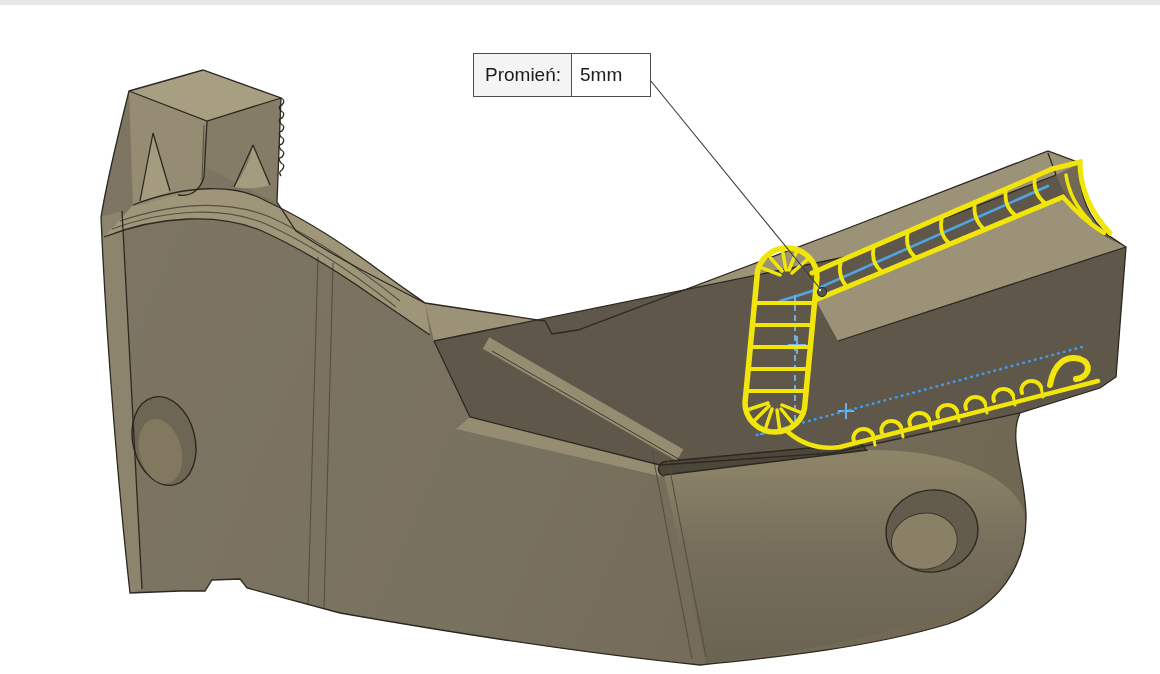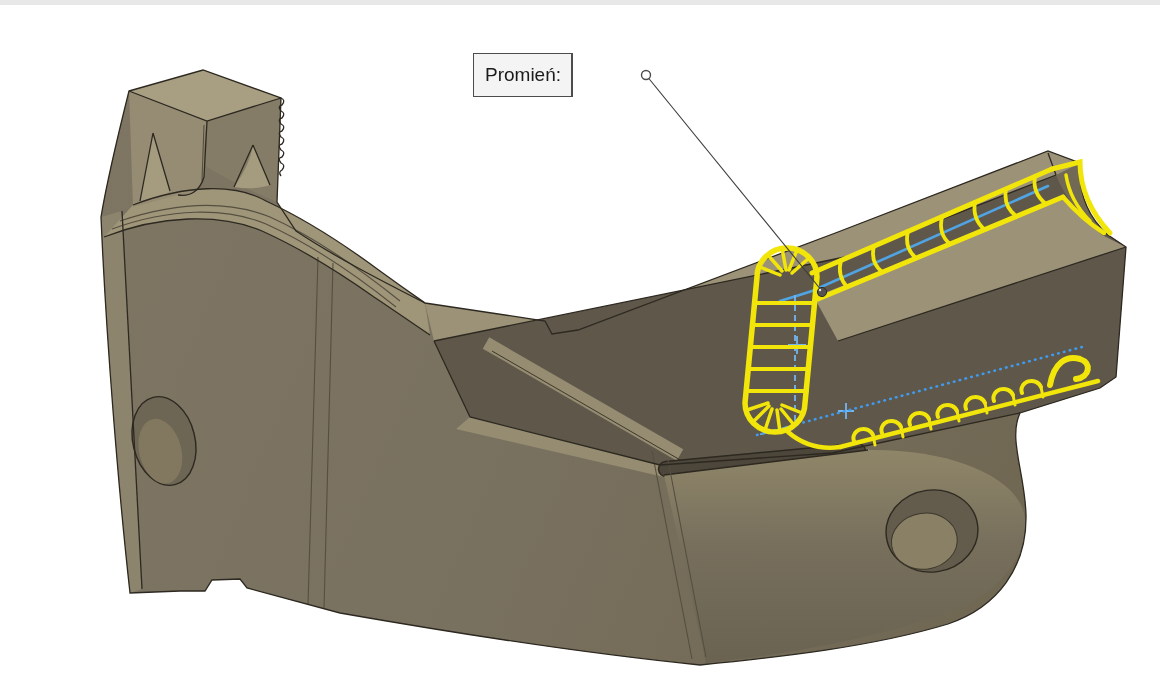--- a/index.html
+++ b/index.html
@@ -200,15 +200,16 @@
   <g>
     <line x1="646" y1="70" x2="822" y2="286" stroke="#3c3c3c" stroke-width="1.1"></line>
     <circle cx="646" cy="70" r="4.5" fill="#ffffff" stroke="#4c4c4c" stroke-width="1.4"></circle>
     <circle cx="822" cy="287" r="4.6" fill="#55524e" stroke="#2a2a28" stroke-width="1"></circle>
     <circle cx="820" cy="285" r="1.2" fill="#ffffff" opacity="0.85"></circle>
   </g>
 </svg>
 
 <div class="callout">
   <div class="callout-label">Promień:</div>
+  <div class="callout-value">5mm</div>
 </div>
 
 </div>
 
 </body></html>

